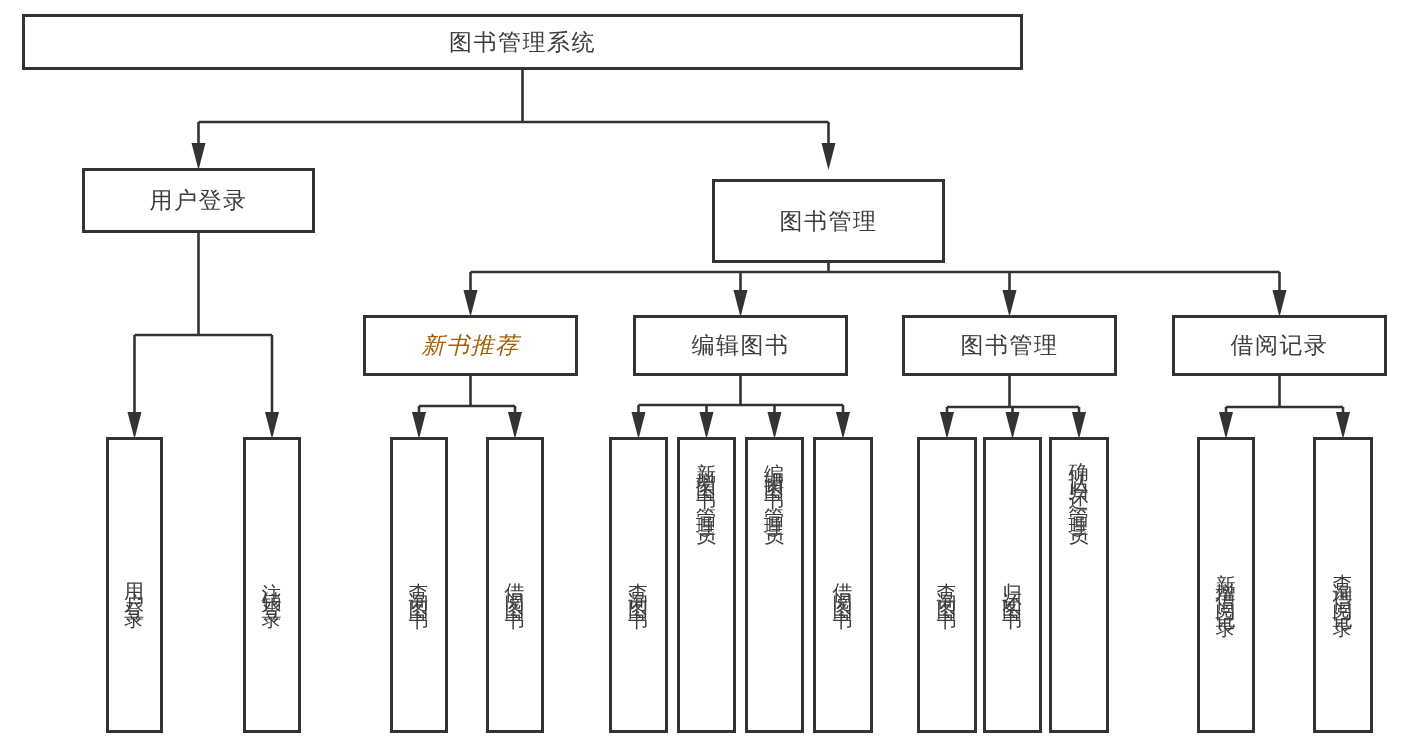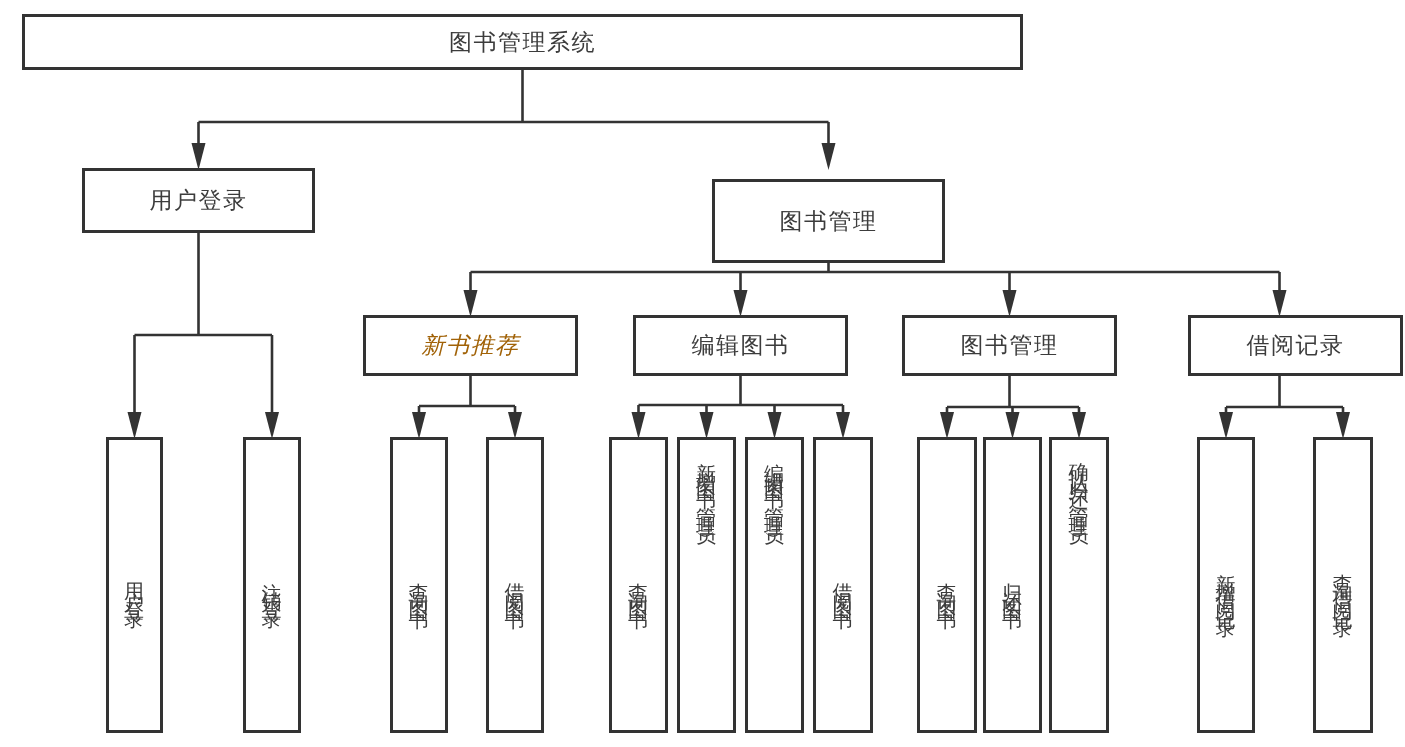--- a/index.html
+++ b/index.html
@@ -115,21 +115,21 @@
       </div>
       <div class="node h" style="left: 363px; top: 315px; width: 215px; height: 61px; border-color: rgb(51, 51, 51);">
         <span class="label" style="color: #a16207; font-style: italic;">新书推荐</span>
       </div>
       <div class="node h" style="left: 633px; top: 315px; width: 215px; height: 61px; border-color: rgb(51, 51, 51);">
         <span class="label" style="color: rgb(60, 60, 60);">编辑图书</span>
       </div>
       <div class="node h" style="left: 902px; top: 315px; width: 215px; height: 61px; border-color: rgb(51, 51, 51);">
         <span class="label" style="color: rgb(60, 60, 60);">图书管理</span>
       </div>
-      <div class="node h" style="left: 1172px; top: 315px; width: 215px; height: 61px; border-color: rgb(51, 51, 51); margin-left: 16px;">
+      <div class="node h" style="left: 1172px; top: 315px; width: 215px; height: 61px; border-color: rgb(51, 51, 51);">
         <span class="label" style="color: rgb(60, 60, 60);">借阅记录</span>
       </div>
       <div class="node v" style="left: 106px; top: 437px; width: 57px; height: 296px; border-color: rgb(51, 51, 51);">
         <span class="label" style="color: rgb(60, 60, 60);">用户登录</span>
       </div>
       <div class="node v" style="left: 243px; top: 437px; width: 58px; height: 296px; border-color: rgb(51, 51, 51);">
         <span class="label" style="color: rgb(60, 60, 60);">注销登录</span>
       </div>
       <div class="node v" style="left: 390px; top: 437px; width: 58px; height: 296px; border-color: rgb(51, 51, 51);">
         <span class="label" style="color: rgb(60, 60, 60);">查询图书</span>

